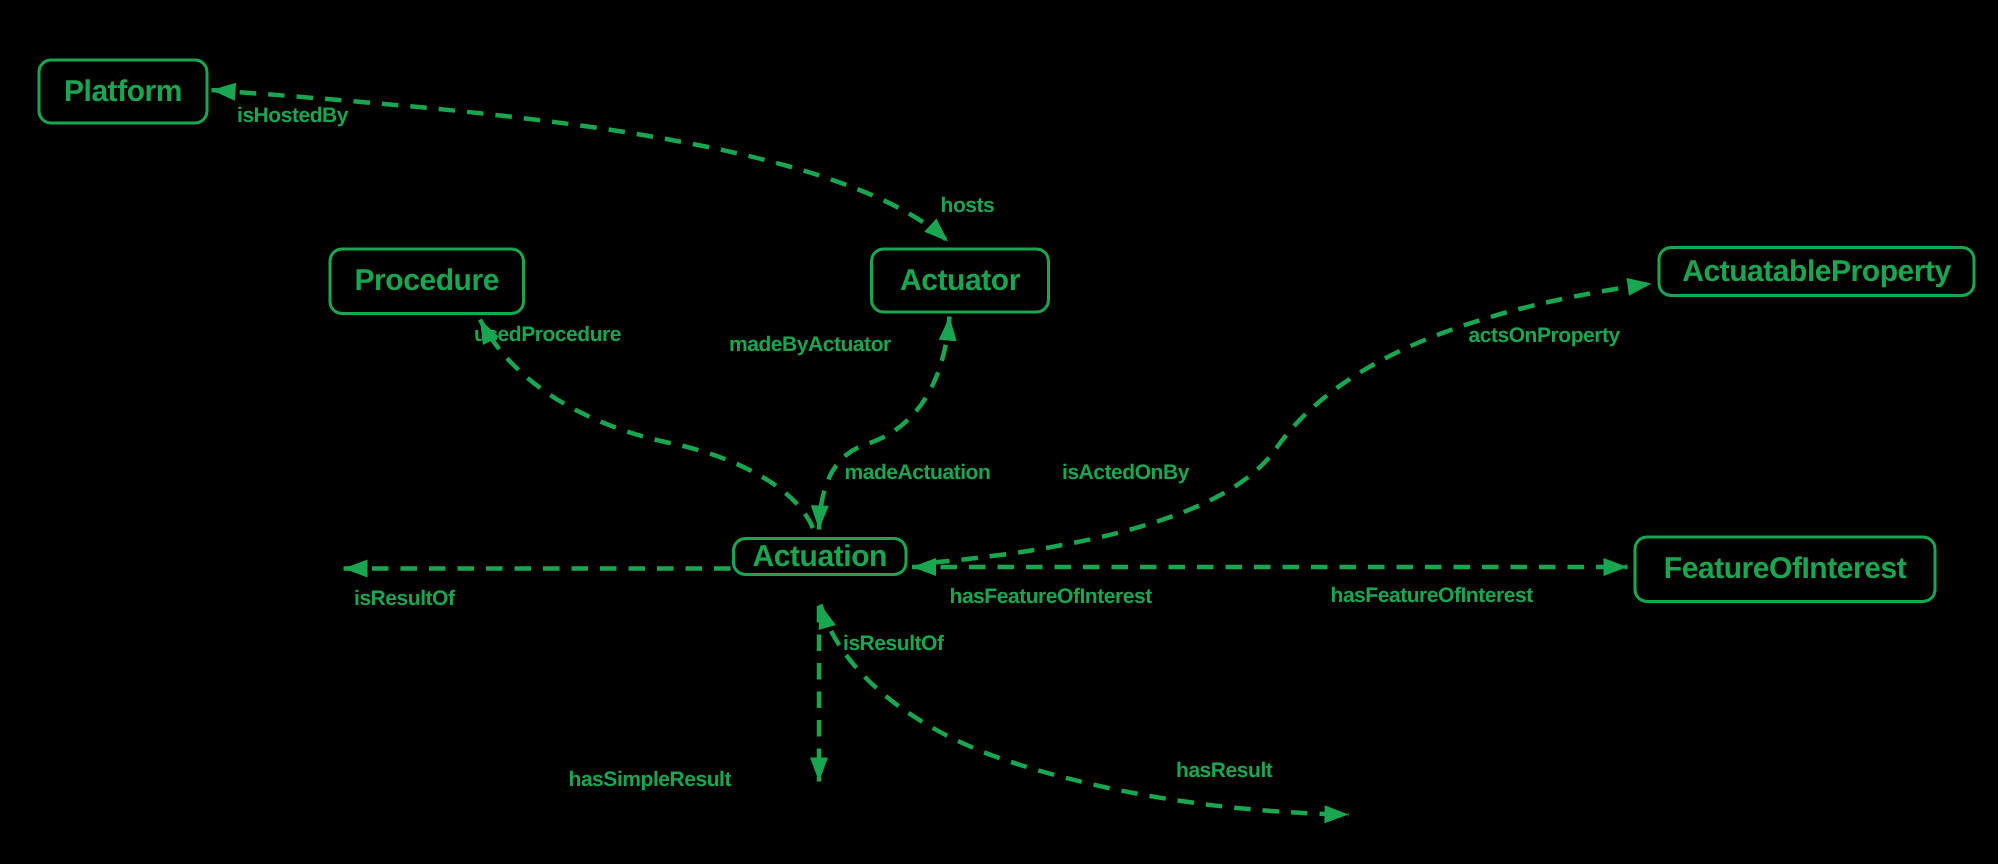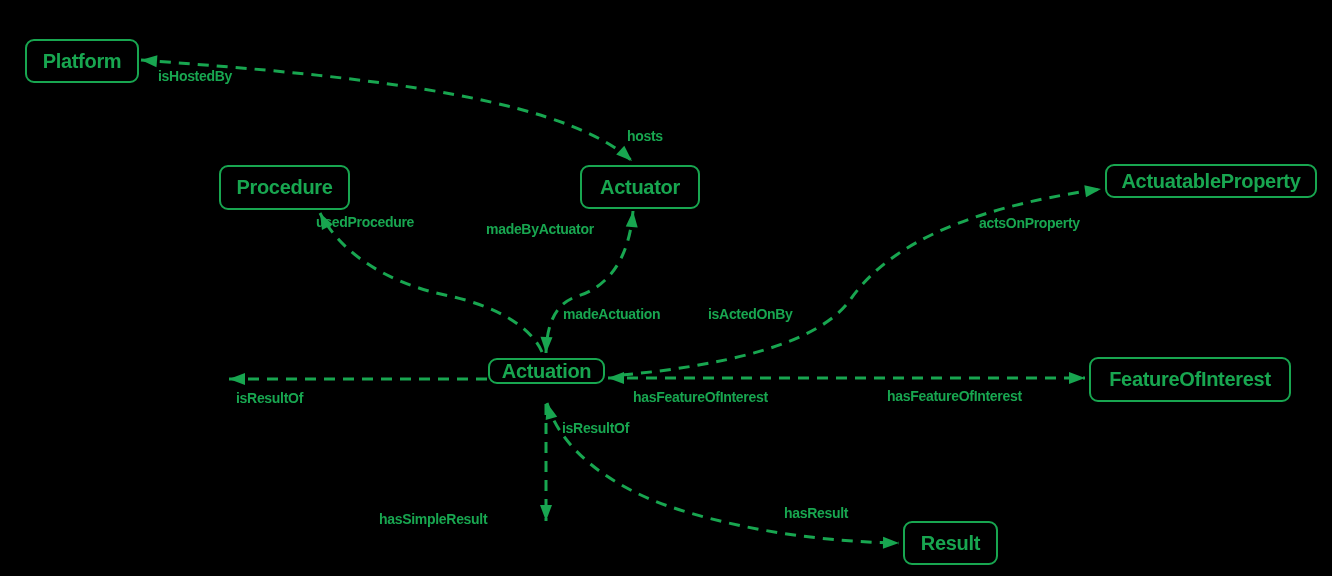--- a/index.html
+++ b/index.html
@@ -86,23 +86,20 @@
   </div>
   <div class="node" style="left:1105px; top:164px; width:212px; height:34px;">
     <span>ActuatableProperty</span>
   </div>
   <div class="node" style="left:488px; top:358px; width:117px; height:26px;">
     <span>Actuation</span>
   </div>
   <div class="node" style="left:1089px; top:357px; width:202px; height:45px;">
     <span>FeatureOfInterest</span>
   </div>
-  <div class="node" style="left:903px; top:521px; width:95px; height:44px;">
-    <span>Result</span>
-  </div>
 
   <div class="elabel" style="left:158px; top:66px;">isHostedBy</div>
   <div class="elabel" style="left:627px; top:126px;">hosts</div>
   <div class="elabel" style="left:316px; top:212px;">usedProcedure</div>
   <div class="elabel" style="left:486px; top:219px;">madeByActuator</div>
   <div class="elabel" style="left:979px; top:213px;">actsOnProperty</div>
   <div class="elabel" style="left:563px; top:304px;">madeActuation</div>
   <div class="elabel" style="left:708px; top:304px;">isActedOnBy</div>
   <div class="elabel" style="left:236px; top:388px;">isResultOf</div>
   <div class="elabel" style="left:633px; top:387px;">hasFeatureOfInterest</div>

